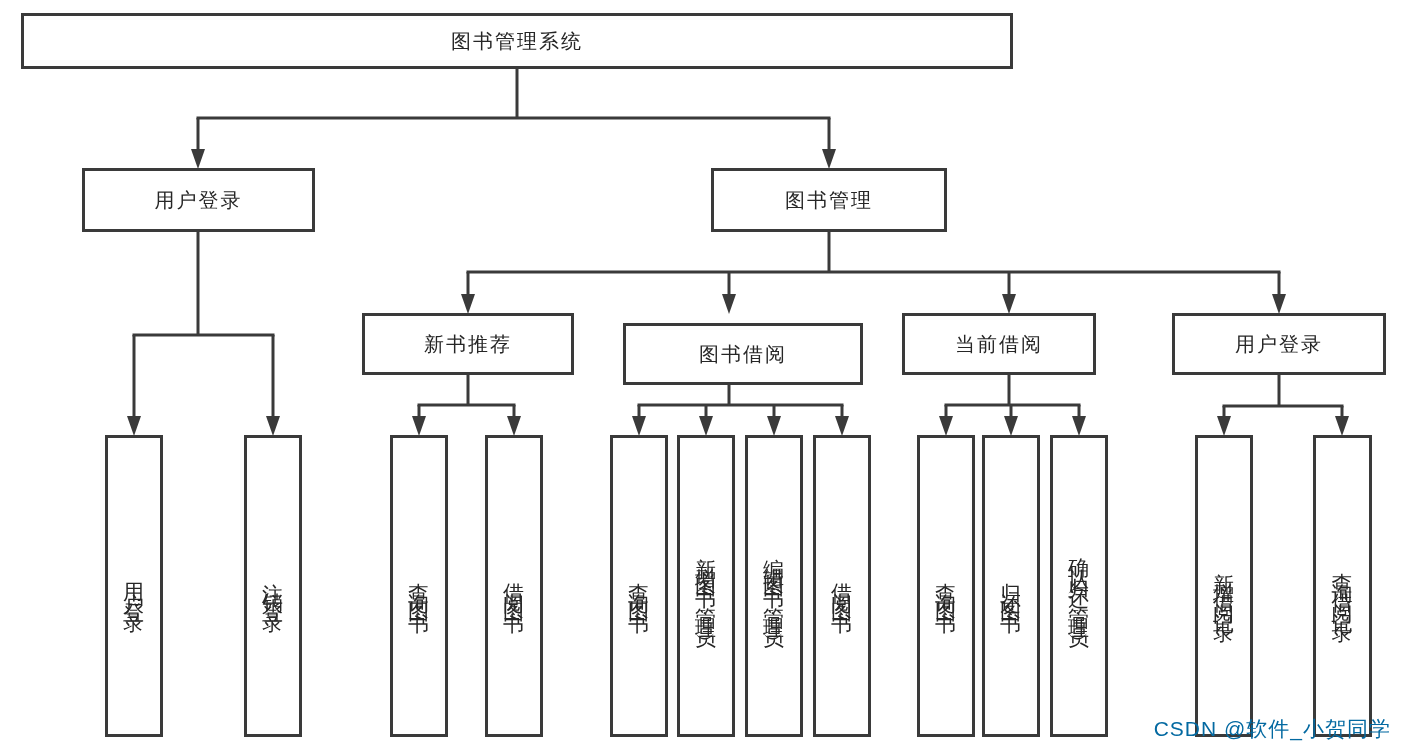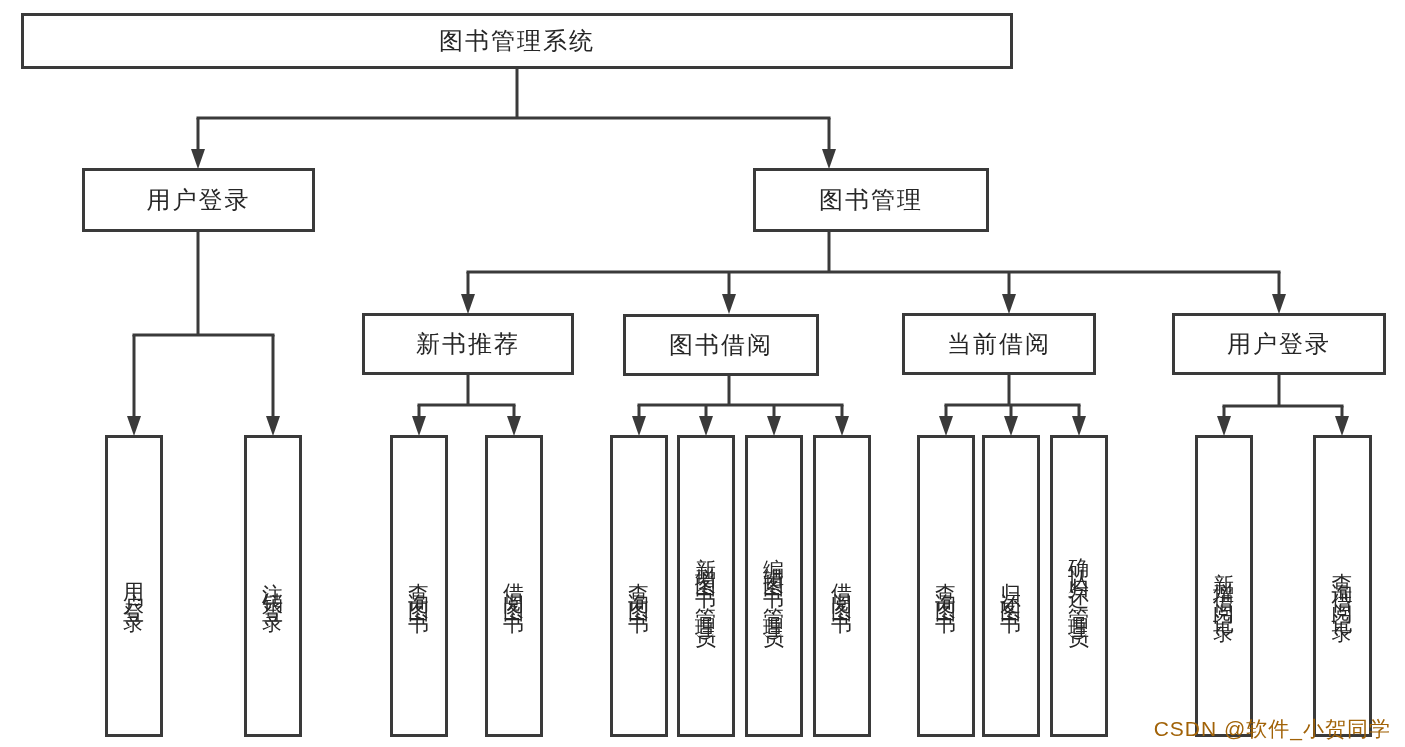--- a/index.html
+++ b/index.html
@@ -21,37 +21,37 @@
     position: absolute;
     box-sizing: border-box;
     border: 3px solid #3a3a3a;
     background: #ffffff;
     display: flex;
     align-items: center;
     justify-content: center;
     color: #262626;
   }
   .node.h {
-    font-size: 24px;
+    font-size: 20px;
     letter-spacing: 2px;
     white-space: nowrap;
   }
   .node.v {
     writing-mode: vertical-rl;
     text-orientation: mixed;
     font-size: 21px;
     letter-spacing: 10px;
     line-height: 1;
   }
   .watermark {
     position: absolute;
     right: 14px;
     bottom: 4px;
     font-size: 21px;
-    color: #a16207;
+    color: #0369a1;
     letter-spacing: 1px;
     white-space: nowrap;
     z-index: 5;
   }
 </style>
 </head>
 <body>
 
 <div class="canvas">
 
@@ -113,24 +113,24 @@
     <path d="M1222.5,406 H1343.5"></path>
     <path d="M1224,406 V418"></path>
       <polygon points="1224,436 1217,416 1231,416" fill="#3a3a3a" stroke="none"></polygon>
     <path d="M1342,406 V418"></path>
       <polygon points="1342,436 1335,416 1349,416" fill="#3a3a3a" stroke="none"></polygon>
   </svg>
 
   <div class="node h" style="left:21px; top:13px; width:992px; height:56px;">图书管理系统</div>
 
   <div class="node h" style="left:82px; top:168px; width:233px; height:64px;">用户登录</div>
-  <div class="node h" style="left:711px; top:168px; width:236px; height:64px;margin-left:42px;">图书管理</div>
+  <div class="node h" style="left:711px; top:168px; width:236px; height:64px;">图书管理</div>
 
   <div class="node h" style="left:362px; top:313px; width:212px; height:62px;">新书推荐</div>
-  <div class="node h" style="left:623px; top:314px; width:196px; height:62px;">图书借阅</div>
+  <div class="node h" style="left:623px; top:323px; width:240px; height:62px;">图书借阅</div>
   <div class="node h" style="left:902px; top:313px; width:194px; height:62px;">当前借阅</div>
   <div class="node h" style="left:1172px; top:313px; width:214px; height:62px;">用户登录</div>
 
   <div class="node v" style="left:105px; top:435px; width:58px; height:302px;">用户登录</div>
   <div class="node v" style="left:244px; top:435px; width:58px; height:302px;">注销登录</div>
 
   <div class="node v" style="left:390px; top:435px; width:58px; height:302px;">查询图书</div>
   <div class="node v" style="left:485px; top:435px; width:58px; height:302px;">借阅图书</div>
 
   <div class="node v" style="left:610px; top:435px; width:58px; height:302px;">查询图书</div>

